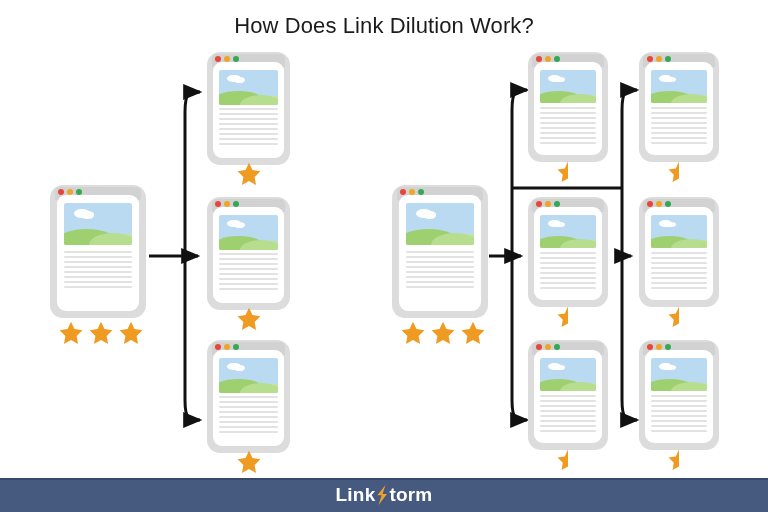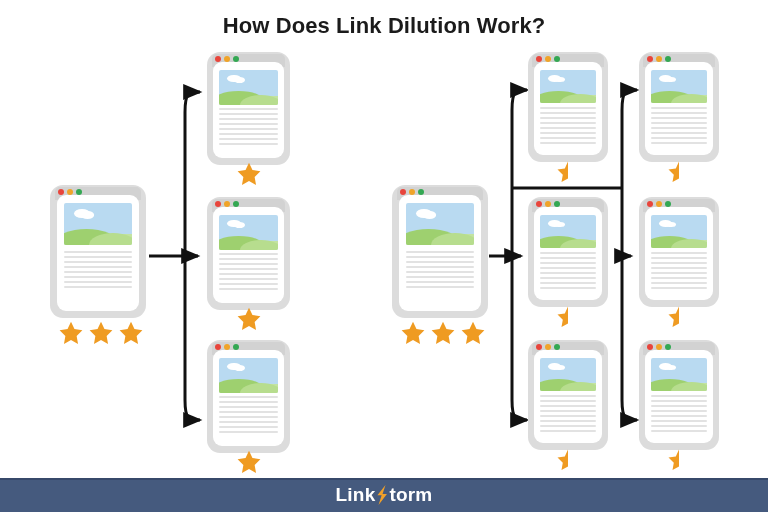--- a/index.html
+++ b/index.html
@@ -8,21 +8,21 @@
     background:#ffffff;
     font-family:"Liberation Sans", sans-serif;
     position:relative;
   }
   #stage{position:absolute;left:0;top:0;width:768px;height:512px;}
 
   
   .title{
     position:absolute;left:0;top:13px;width:768px;
     text-align:center;
-    font-size:22px;font-weight:bold;color:#1b1b1b;
+    font-size:22px;font-weight:normal;color:#1b1b1b;
     letter-spacing:.1px;
   }
 
   
   #wires{position:absolute;left:0;top:0;width:768px;height:512px;}
 
   
   .card{position:absolute;}
   .card .frame{
     position:absolute;left:0;top:0;width:100%;height:100%;

